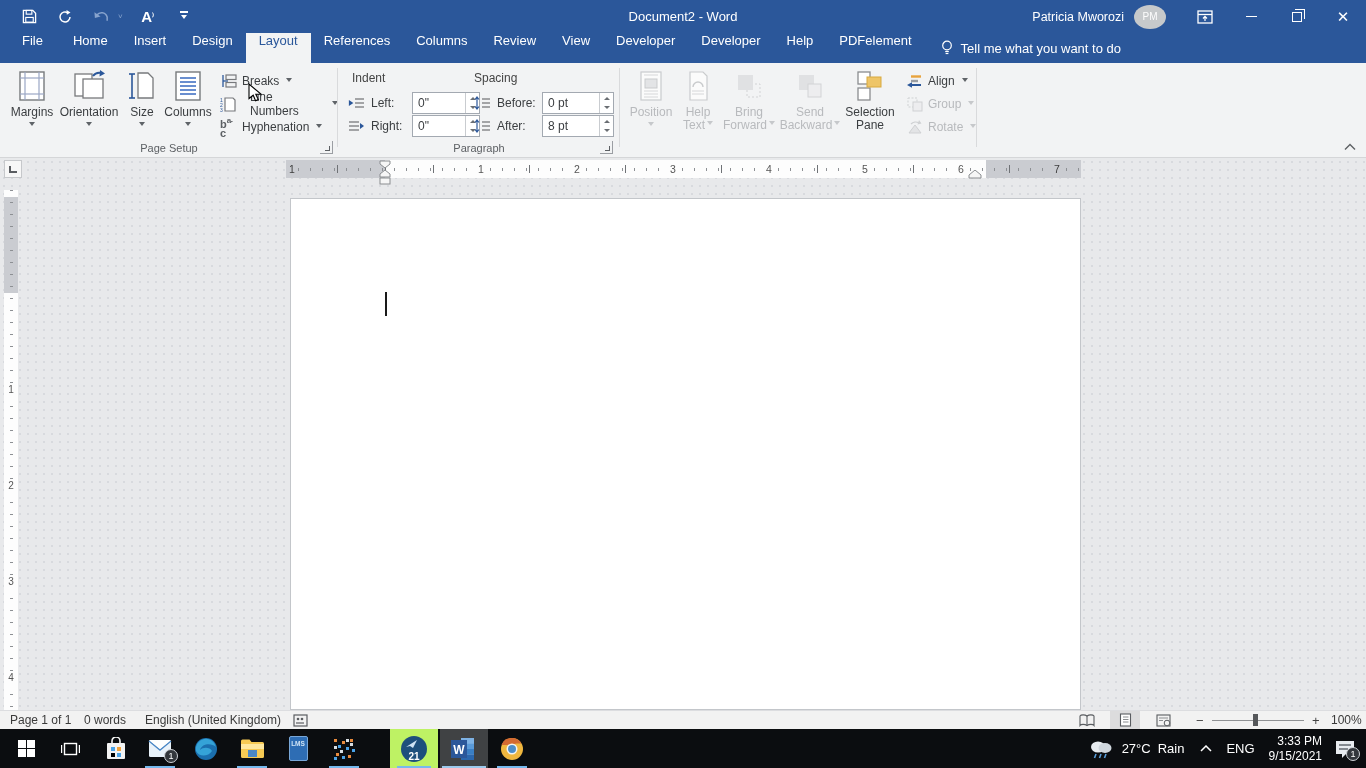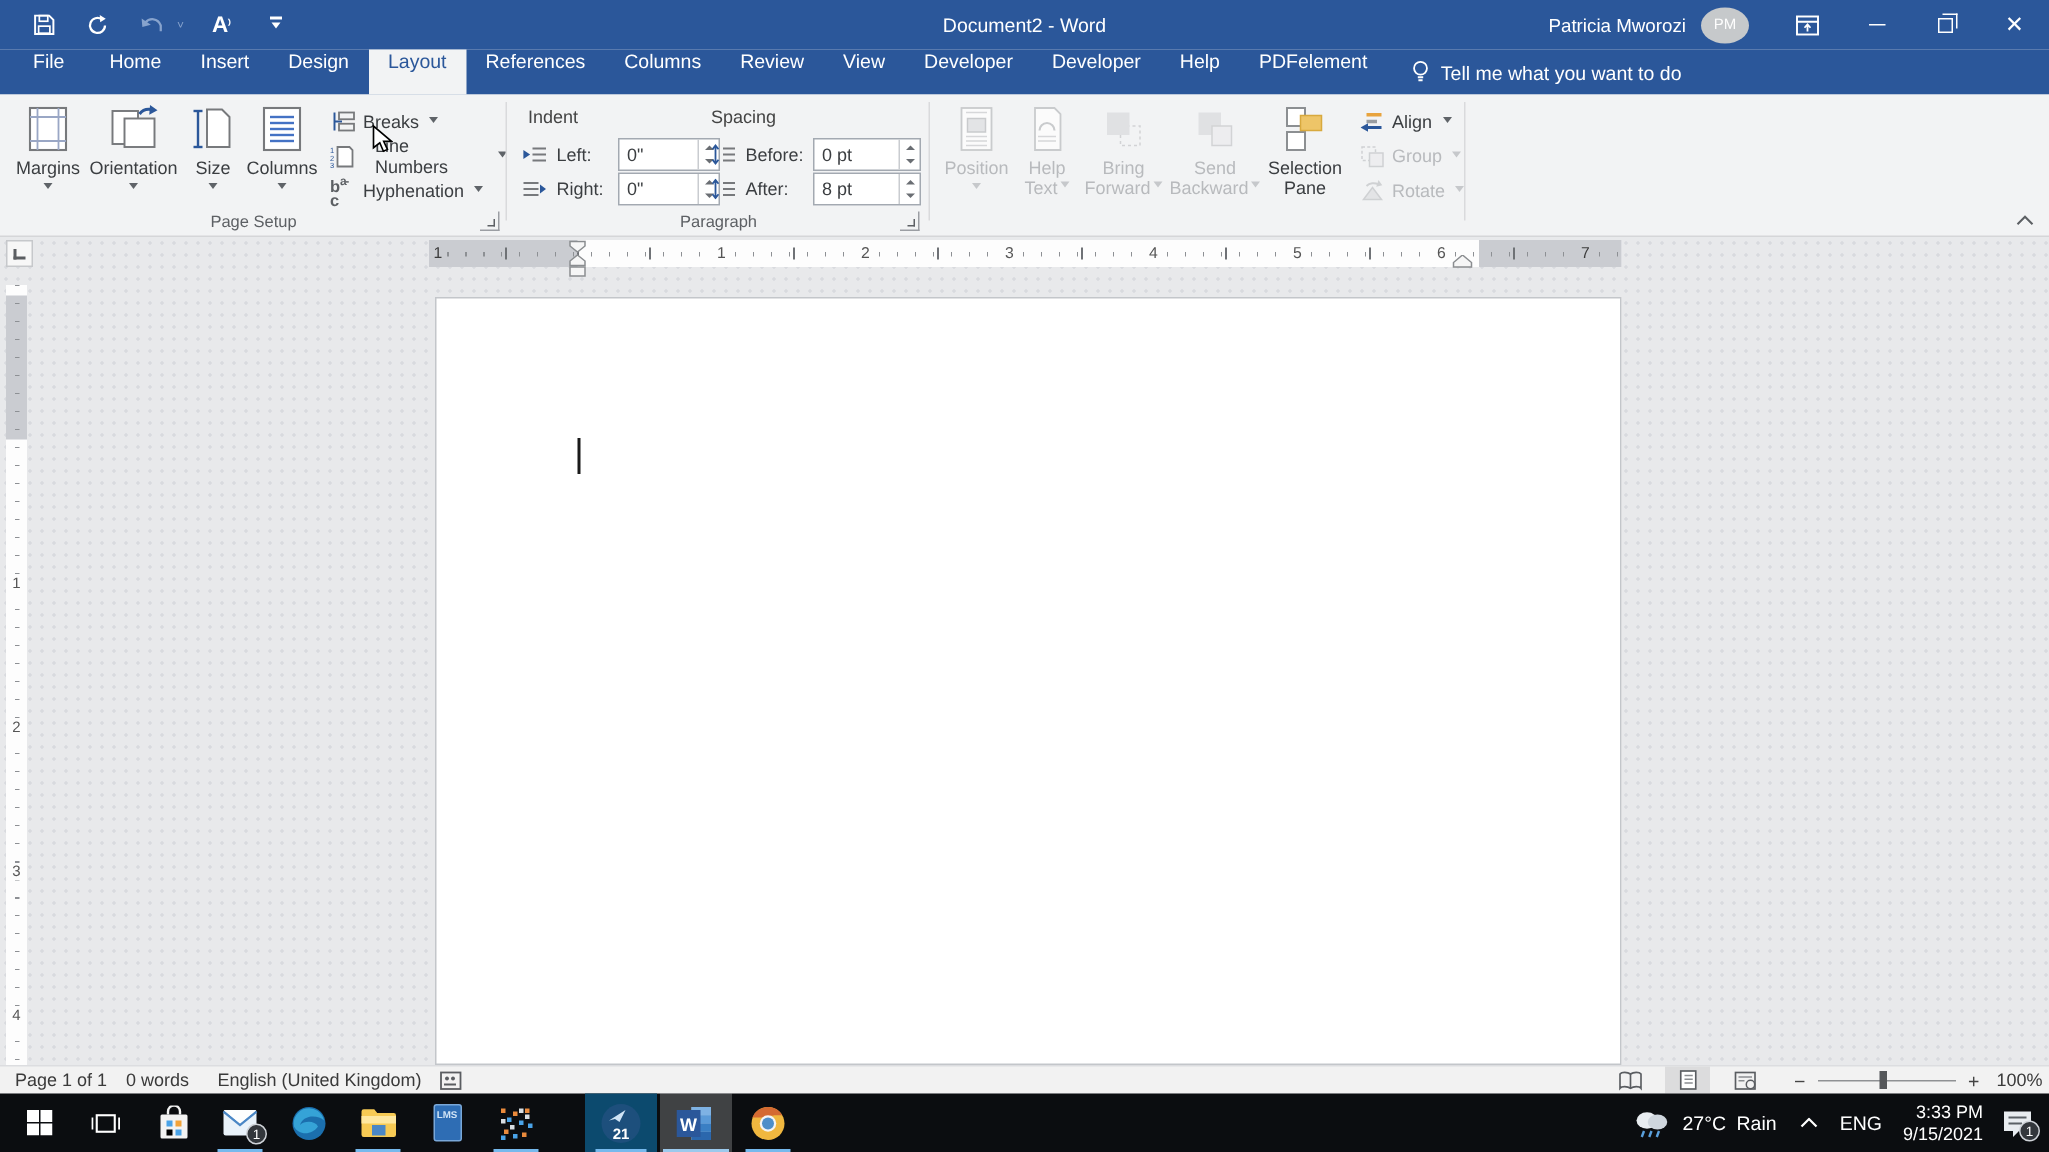--- a/index.html
+++ b/index.html
@@ -100,21 +100,21 @@
   .sb-viewbtn { position:absolute; top:0; width:30px; height:18px; display:flex; align-items:center; justify-content:center; }
   .sb-viewbtn.active { background:#dcdcdd; }
   .zoom-track { position:absolute; top:9px; width:92px; height:1px; background:#8f9194; }
   .zoom-thumb { position:absolute; top:3px; width:5px; height:12px; background:#55575a; }
   .zoom-sign { position:absolute; top:2px; font-size:13px; color:#444; }
 
   
   .taskbar { position:absolute; left:0; top:729px; width:1366px; height:39px; background:#0b0d10; color:#fff; }
   .tb-app { position:absolute; top:0; width:44px; height:39px; display:flex; align-items:center; justify-content:center; }
   .tb-app.running::after { content:''; position:absolute; bottom:0; left:7px; right:7px; height:2.5px; background:#76b9ed; }
-  .tb-app.flash { background:#0c4a6e; }
+  .tb-app.flash { background:#bef264; }
   .tb-app.activeapp { background:rgba(255,255,255,0.22); }
   .tb-app.activeapp::after { left:2px; right:2px; background:#9cc9ec; }
   .badge { position:absolute; width:14px; height:14px; border-radius:50%; background:#33373c; border:1px solid #cfd3d8; color:#fff; font-size:9px; display:flex; align-items:center; justify-content:center; }
   .tray { position:absolute; right:0; top:0; height:39px; display:flex; align-items:center; }
   .tray-txt { font-size:13px; color:#fff; }
   .clock { text-align:right; font-size:12px; line-height:15px; }
   .lms-ico { width:19px; height:25px; background:#2e6db4; border:1px solid #79a7d8; border-radius:2px; color:#cfe3f5; font-size:6.5px; font-weight:bold; display:flex; justify-content:center; padding-top:3px; }
   .app21-circle { width:26px; height:26px; border-radius:50%; background:#1d4f7c; position:relative; display:flex; align-items:flex-end; justify-content:center; color:#fff; font-size:10px; font-weight:bold; }
   .app21-circle svg { position:absolute; top:3px; left:4px; }
   .word-tile { position:relative; width:26px; height:24px; }

